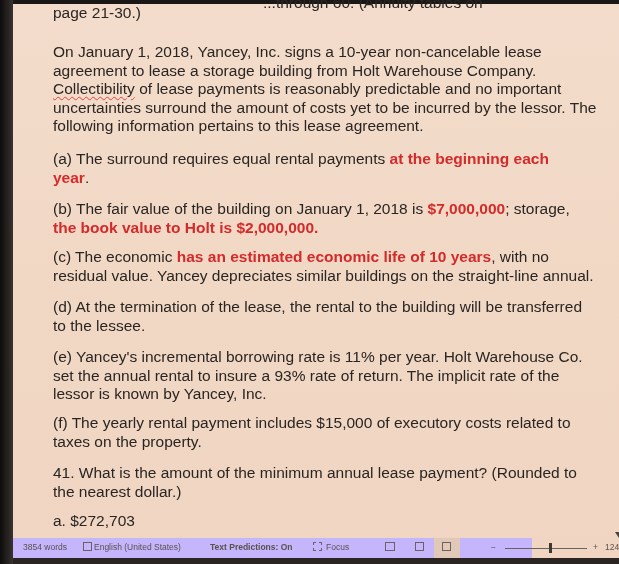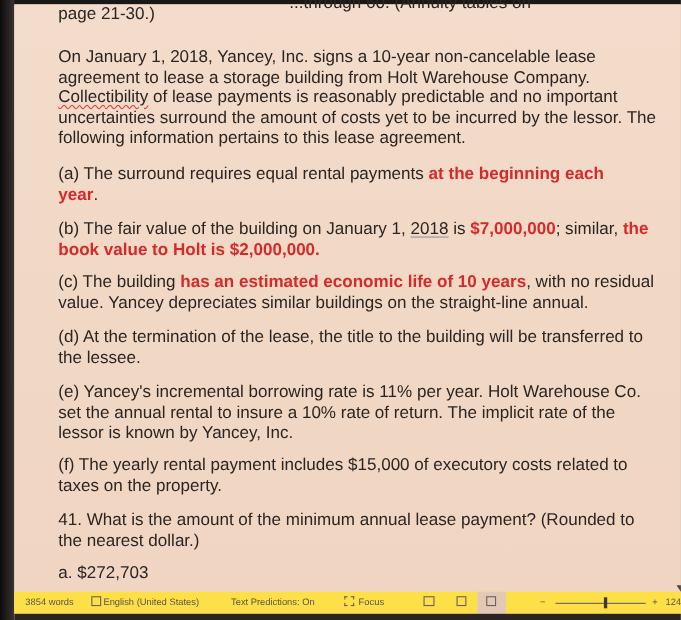--- a/index.html
+++ b/index.html
@@ -18,31 +18,31 @@
     background: #f2d9c6;
     background-image: linear-gradient(180deg, #f3dccb 0%, #f1d8c5 50%, #efd5c2 100%);
   }
   .doc {
     position: absolute; left: 40px; top: 0; width: 550px;
     color: #2a2522; font-size: 15.5px; line-height: 18.5px;
   }
   .doc p { margin: 0; }
   .red { color: #d42a2a; font-weight: bold; }
   .squiggle { text-decoration: underline wavy #d44; text-decoration-thickness: 1px; text-underline-offset: 2px; }
-  .dotted { text-decoration: underline; text-decoration-color: #9a8fa8; text-underline-offset: 2px; margin-top: 32px; }
+  .dotted { text-decoration-color: #9a8fa8; text-underline-offset: 2px; margin-top: 32px; }
   .cut-top { position: absolute; left: 250px; top: -10px; width: 330px; font-size: 15.5px; color: #2a2522; white-space: nowrap; overflow: hidden; }
   .scroll-down {
     position: absolute; left: 602px; top: 528px; width: 0; height: 0;
     border-left: 4px solid transparent; border-right: 4px solid transparent;
     border-top: 6px solid #4a4440;
   }
   .statusbar {
-    position: absolute; left: 13px; top: 538px; width: 606px; height: 20px;
+    position: absolute; left: 13px; top: 538px; width: 519px; height: 20px;
     display: flex; align-items: center; font-size: 8.5px; color: #5a524d;
-    background: #fde047;
+    background: #c4b5fd;
   }
   .statusbar .item { position: absolute; top: 4px; white-space: nowrap; }
   .sb-icon { display: inline-block; width: 9px; height: 9px; border: 1px solid #6a625d; box-sizing: border-box; vertical-align: middle; }
   .view-btn-active { position: absolute; left: 421px; top: 0; width: 26px; height: 20px; background: #e2c8b6; }
   .slider-track { position: absolute; left: 492px; top: 10px; width: 82px; height: 1px; background: #6a625d; }
   .slider-thumb { position: absolute; left: 536px; top: 5px; width: 3px; height: 10px; background: #3e3733; }
   .bottom-strip { position: absolute; left: 13px; top: 558px; width: 606px; height: 6px; background: #2a2522; }
 </style>
 </head>
 <body>
@@ -57,46 +57,46 @@
 
     <p style="position:absolute; top:39px; left:0; width:545px;">
       <span>On January 1, 2018, Yancey, Inc. signs a 10-year non-cancelable lease agreement to lease a storage building from Holt Warehouse Company. </span><span class="squiggle">Collectibility</span><span> of lease payments is reasonably predictable and no important uncertainties surround the amount of costs yet to be incurred by the lessor. The following information pertains to this lease agreement.</span>
     </p>
 
     <p style="position:absolute; top:146px; left:0; width:530px;">
       <span>(a) The surround requires equal rental payments </span><span class="red">at the beginning each year</span><span>.</span>
     </p>
 
     <p style="position:absolute; top:196px; left:0; width:540px;">
-      <span>(b) The fair value of the building on January 1, </span><span class="dotted">2018</span><span> is </span><span class="red">$7,000,000</span><span>; similar, </span><span class="red">the book value to Holt is $2,000,000.</span>
+      <span>(b) The fair value of the building on January 1, </span><span class="dotted">2018</span><span> is </span><span class="red">$7,000,000</span><span>; storage, </span><span class="red">the book value to Holt is $2,000,000.</span>
     </p>
 
     <p style="position:absolute; top:244px; left:0; width:548px;">
-      <span>(c) The building </span><span class="red">has an estimated economic life of 10 years</span><span>, with no residual value. Yancey depreciates similar buildings on the straight-line annual.</span>
+      <span>(c) The economic </span><span class="red">has an estimated economic life of 10 years</span><span>, with no residual value. Yancey depreciates similar buildings on the straight-line annual.</span>
     </p>
 
-    <p style="position:absolute; top:294px; left:0; width:540px;">(d) At the termination of the lease, the title to the building will be transferred to the lessee.</p>
+    <p style="position:absolute; top:294px; left:0; width:540px;">(d) At the termination of the lease, the rental to the building will be transferred to the lessee.</p>
 
-    <p style="position:absolute; top:344px; left:0; width:540px;">(e) Yancey's incremental borrowing rate is 11% per year. Holt Warehouse Co. set the annual rental to insure a 10% rate of return. The implicit rate of the lessor is known by Yancey, Inc.</p>
+    <p style="position:absolute; top:344px; left:0; width:540px;">(e) Yancey's incremental borrowing rate is 11% per year. Holt Warehouse Co. set the annual rental to insure a 93% rate of return. The implicit rate of the lessor is known by Yancey, Inc.</p>
 
     <p style="position:absolute; top:410px; left:0; width:540px;">(f) The yearly rental payment includes $15,000 of executory costs related to taxes on the property.</p>
 
     <p style="position:absolute; top:460px; left:0; width:540px;">41. What is the amount of the minimum annual lease payment? (Rounded to the nearest dollar.)</p>
 
     <p style="position:absolute; top:508px; left:0;">a. $272,703</p>
   </div>
 
   <div class="scroll-down"></div>
 </div>
 
 <div class="statusbar">
   <span class="item" style="left:10px;">3854 words</span>
   <span class="item" style="left:70px; top:3px;"><span class="sb-icon"></span></span>
   <span class="item" style="left:81px;">English (United States)</span>
-  <span class="item" style="left:197px;">Text Predictions: On</span>
+  <span class="item" style="left:197px;font-weight:bold;">Text Predictions: On</span>
   <span class="item" style="left:300px; top:3px;"><span class="sb-icon" style="border-style:dashed;"></span></span>
   <span class="item" style="left:313px;">Focus</span>
   <span class="item" style="left:372px; top:3px;"><span class="sb-icon" style="width:10px;"></span></span>
   <span class="item" style="left:402px; top:3px;"><span class="sb-icon"></span></span>
   <div class="view-btn-active"></div>
   <span class="item" style="left:429px; top:3px;"><span class="sb-icon"></span></span>
   <span class="item" style="left:478px;">−</span>
   <div class="slider-track"></div>
   <div class="slider-thumb"></div>
   <span class="item" style="left:580px;">+</span>

